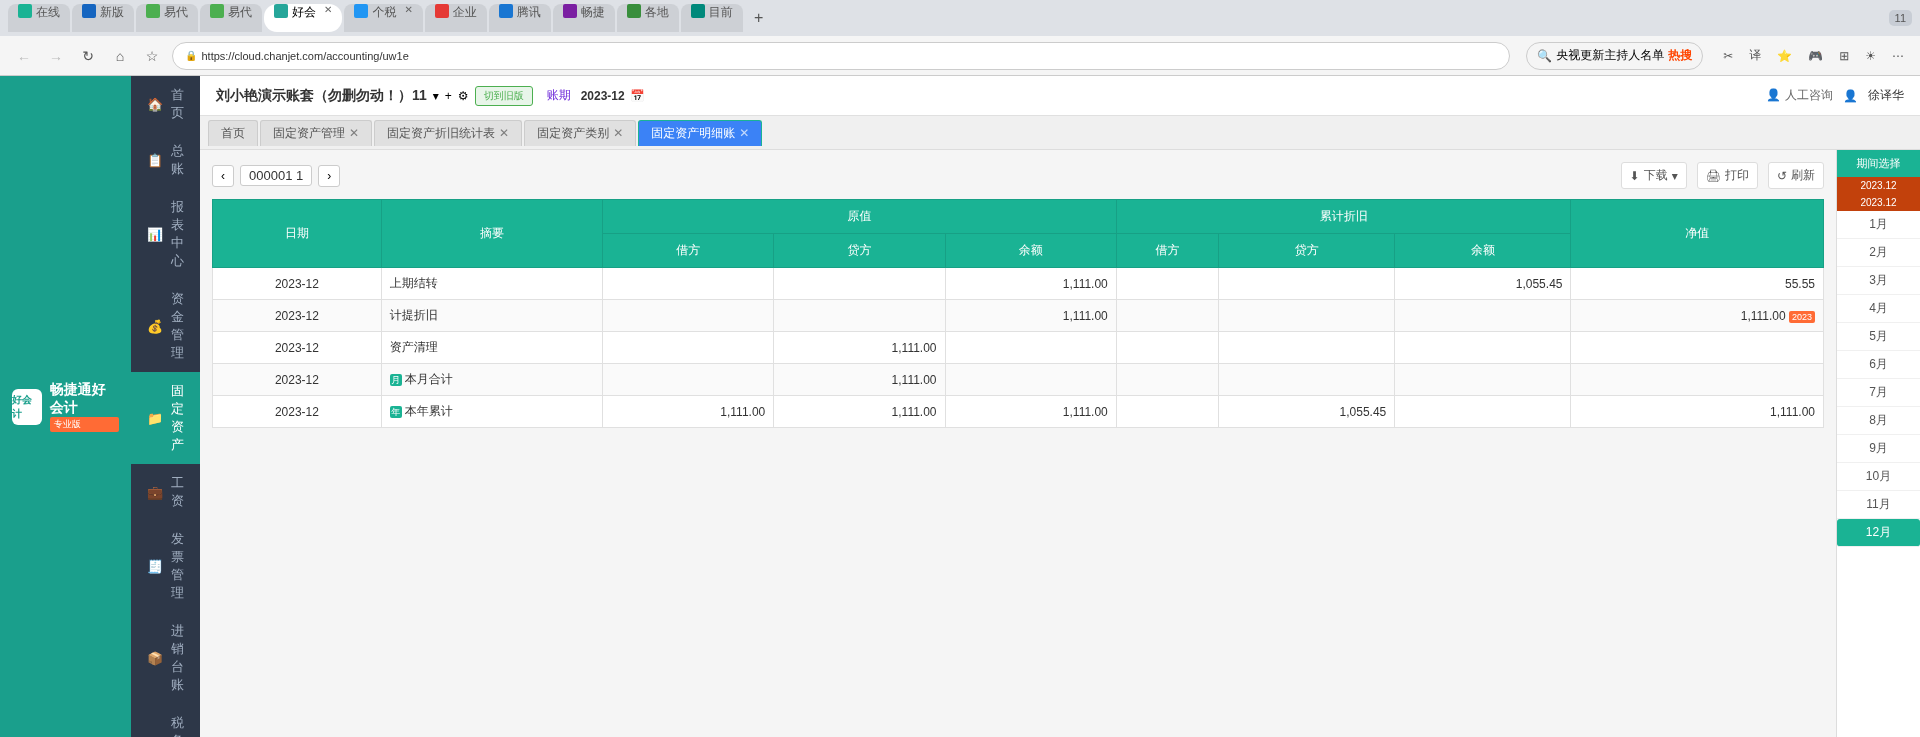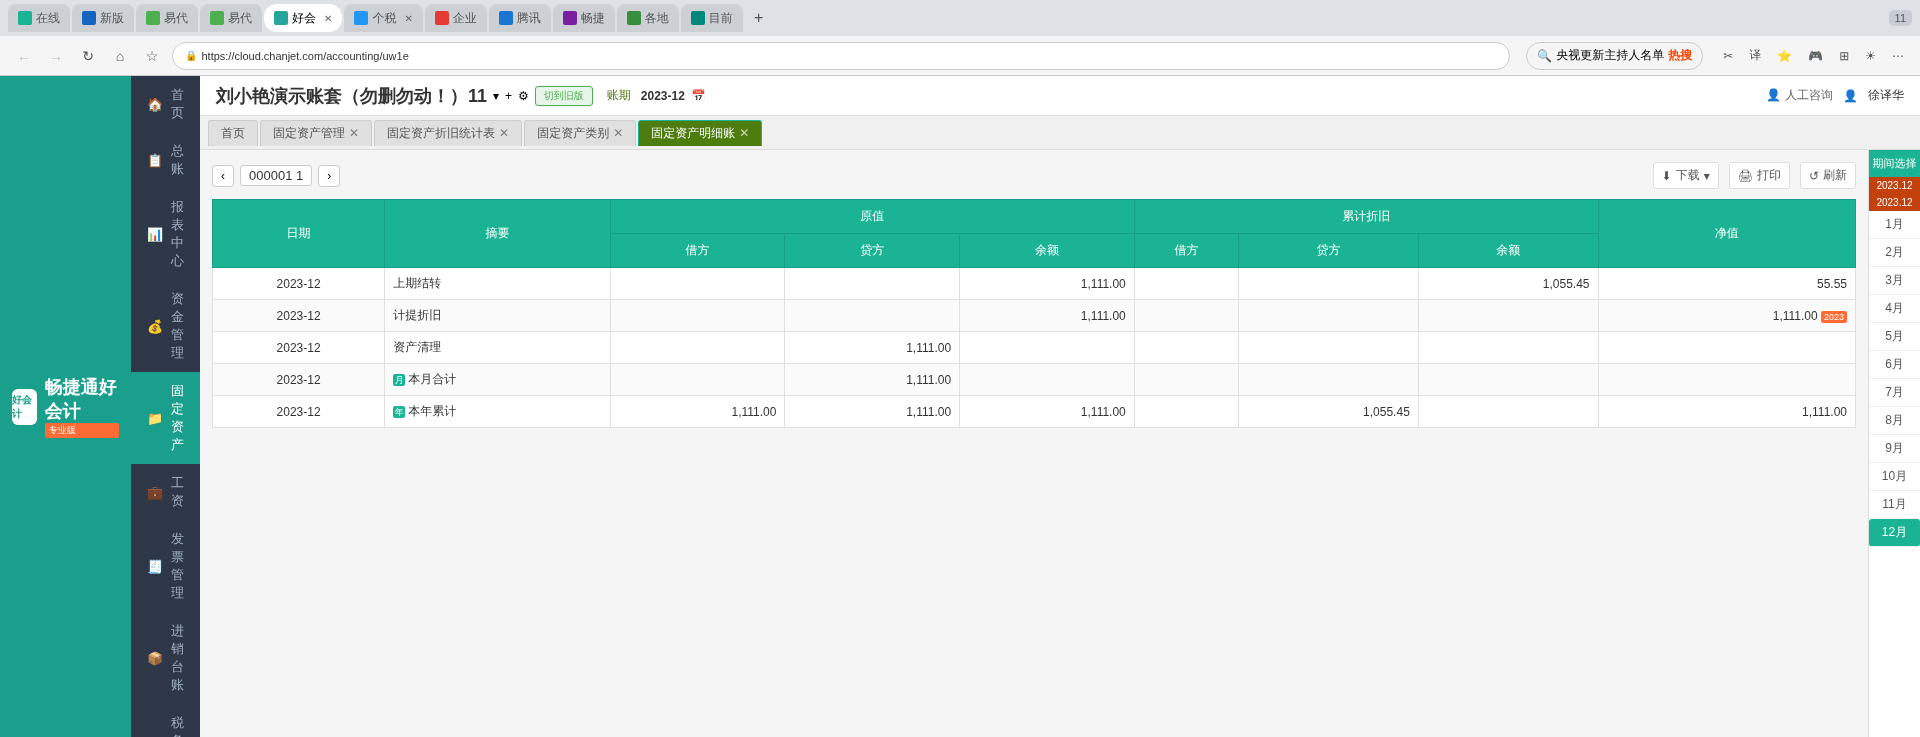--- a/index.html
+++ b/index.html
@@ -1,21 +1,21 @@
 <!DOCTYPE html>
 <html><head>
   <meta charset="utf-8">
   <style>
     * { margin: 0; padding: 0; box-sizing: border-box; }
     body { font-family: 'Microsoft YaHei', Arial, sans-serif; font-size: 12px; background: #f0f0f0; width: 1920px; height: 737px; overflow: hidden; display: flex; flex-direction: column; }
 
     
     .browser-chrome { background: #dee1e6; flex-shrink: 0; }
     .tab-bar { display: flex; align-items: center; height: 36px; background: #dee1e6; padding: 0 8px; gap: 2px; }
-    .browser-tab { display: flex; align-items: center; height: 28px; padding: 0 10px; border-radius: 8px 8px 0 0; font-size: 12px; gap: 4px; cursor: pointer; max-width: 160px; white-space: nowrap; overflow: hidden; }
+    .browser-tab { display: flex; align-items: flex-start; height: 28px; padding: 0 10px; border-radius: 8px 8px 0 0; font-size: 12px; gap: 4px; cursor: pointer; max-width: 160px; white-space: nowrap; overflow: hidden; }
     .browser-tab.active { background: #fff; border-radius: 13px; }
     .browser-tab.inactive { background: #cdd0d5; color: #555; }
     .browser-tab .tab-close { color: #666; font-size: 10px; margin-left: 4px; }
     .tab-favicon { width: 14px; height: 14px; border-radius: 2px; flex-shrink: 0; }
     .tab-add { width: 28px; height: 28px; display: flex; align-items: center; justify-content: center; font-size: 16px; color: #555; cursor: pointer; }
     .tab-extras { margin-left: auto; display: flex; align-items: center; gap: 6px; }
     .tab-extras span { font-size: 11px; color: #555; padding: 2px 6px; background: #c8cdd5; border-radius: 5px; }
 
     .address-bar { display: flex; align-items: center; height: 40px; background: #f5f5f5; padding: 0 12px; gap: 8px; border-bottom: 1px solid #ccc; }
     .nav-btn { width: 24px; height: 24px; display: flex; align-items: center; justify-content: center; color: #555; font-size: 14px; cursor: pointer; }
@@ -30,43 +30,43 @@
     .toolbar-btn { font-size: 12px; color: #555; cursor: pointer; padding: 2px 4px; }
 
     
     .app-container { display: flex; flex: 1; overflow: hidden; }
 
     
     .sidebar { width: 200px; background: #2d3748; display: flex; flex-shrink: 0; overflow-y: auto; }
     .sidebar-header { background: #1a9f8c; padding: 12px; display: flex; align-items: center; gap: 8px; }
     .sidebar-logo { width: 36px; height: 36px; background: #fff; border-radius: 6px; display: flex; align-items: center; justify-content: center; }
     .sidebar-logo-text { color: #1a9f8c; font-size: 10px; font-weight: bold; }
-    .sidebar-title { color: #fff; font-size: 18px; font-weight: bold; }
+    .sidebar-title { color: #fff; font-size: 14px; font-weight: bold; }
     .sidebar-pro { background: #ff6b35; color: #fff; font-size: 9px; padding: 1px 4px; border-radius: 2px; }
     .sidebar-nav { flex: 1; }
     .nav-item { display: flex; align-items: center; gap: 8px; padding: 10px 16px; color: #a0aec0; cursor: pointer; font-size: 13px; }
     .nav-item.active { background: #1a9f8c; color: #fff; }
     .nav-icon { width: 16px; height: 16px; display: flex; align-items: center; justify-content: center; font-size: 13px; }
 
     
     .main-content { flex: 1; display: flex; flex-direction: column; background: #f5f5f5; overflow: hidden; }
 
     
     .app-header { background: #fff; border-bottom: 1px solid #e0e0e0; padding: 0 16px; height: 40px; display: flex; align-items: center; gap: 8px; flex-shrink: 0; }
     .company-info { display: flex; align-items: center; gap: 6px; }
-    .company-name { font-size: 18px; color: #333; font-weight: bold; }
+    .company-name { font-size: 14px; color: #333; font-weight: bold; }
     .period-badge { background: #e8f5e9; color: #4caf50; font-size: 10px; padding: 2px 8px; border-radius: 3px; border: 1px solid #4caf50; }
     .header-right { margin-left: auto; display: flex; align-items: center; gap: 10px; }
     .support-btn { color: #666; font-size: 12px; cursor: pointer; }
     .user-name { color: #333; font-size: 12px; }
 
     
     .page-tabs { background: #f0f0f0; border-bottom: 1px solid #ddd; display: flex; align-items: center; height: 34px; padding: 0 8px; flex-shrink: 0; }
     .page-tab { display: flex; align-items: center; gap: 4px; padding: 4px 12px; font-size: 12px; color: #555; cursor: pointer; border-radius: 3px 3px 0 0; background: #e0e0e0; margin-right: 2px; border: 1px solid #ccc; border-bottom: none; }
-    .page-tab.active { background: #4d7c0f; color: #fff; border-color: #1ab394; text-align: right; }
+    .page-tab.active { background: #3b82f6; color: #fff; border-color: #1ab394; text-align: right; }
     .tab-close-btn { cursor: pointer; opacity: 0.7; }
 
     
     .content-area { flex: 1; display: flex; overflow: hidden; }
     .main-panel { flex: 1; padding: 12px; overflow-y: auto; display: flex; flex-direction: column; }
 
     
     .content-toolbar { display: flex; align-items: center; justify-content: space-between; margin-bottom: 10px; }
     .nav-controls { display: flex; align-items: center; gap: 6px; }
     .nav-arrow { width: 22px; height: 22px; border: 1px solid #ccc; border-radius: 3px; display: flex; align-items: center; justify-content: center; font-size: 12px; cursor: pointer; background: #fff; }
@@ -77,21 +77,21 @@
     
     .data-table { width: 100%; border-collapse: collapse; background: #fff; }
     .data-table th { background: #1ab394; color: #fff; padding: 8px 6px; text-align: center; font-size: 12px; font-weight: normal; border: 1px solid #17a085; }
     .data-table td { padding: 7px 8px; text-align: center; font-size: 12px; border: 1px solid #e0e0e0; color: #333; background: #fff; }
     .data-table tr:nth-child(even) td { background: #fafafa; }
     .data-table td.amount { text-align: right; }
     .data-table td.desc { text-align: left; }
     .subtotal-icon { display: inline-block; width: 12px; height: 12px; background: #1ab394; color: #fff; font-size: 9px; border-radius: 2px; text-align: center; line-height: 12px; margin-right: 3px; }
 
     
-    .period-panel { width: 52px; background: #fff; border-left: 1px solid #ddd; display: flex; flex-direction: column; flex-shrink: 0; }
+    .period-panel { width: 84px; background: #fff; border-left: 1px solid #ddd; display: flex; flex-direction: column; flex-shrink: 0; }
     .period-header { background: #1ab394; color: #fff; text-align: center; padding: 6px 2px; font-size: 11px; }
     .period-date { background: #c2410c; color: #fff; text-align: center; padding: 3px 2px; font-size: 10px; }
     .period-month { padding: 5px 4px; text-align: center; font-size: 12px; color: #555; cursor: pointer; border-bottom: 1px solid #f0f0f0; }
     .period-month.active { background: #1ab394; color: #fff; border-radius: 3px; }
   </style>
 </head>
 <body>
 
 <div class="browser-chrome">
 
@@ -247,21 +247,21 @@
 
   <div class="main-content">
 
     <div class="app-header">
       <div class="company-info">
         <span class="company-name">刘小艳演示账套（勿删勿动！）11</span>
         <span>▾</span>
         <span>+</span>
         <span>⚙</span>
         <span class="period-badge">切到旧版</span>
-        <span style="color:#4d7c0f; margin-left:8px;">账期</span>
+        <span style="color:#6d28d9; margin-left:8px;">账期</span>
         <span style="color:#333; font-weight:bold; margin-left:4px;">2023-12</span>
         <span>📅</span>
       </div>
       <div class="header-right">
         <span class="support-btn">
           <span>👤</span>
           <span>人工咨询</span>
         </span>
         <span>👤</span>
         <span class="user-name">徐译华</span>

